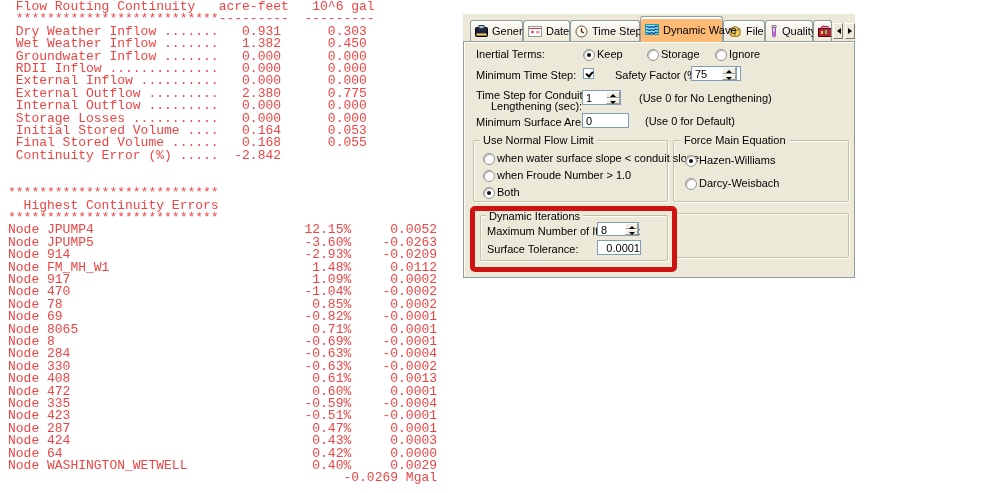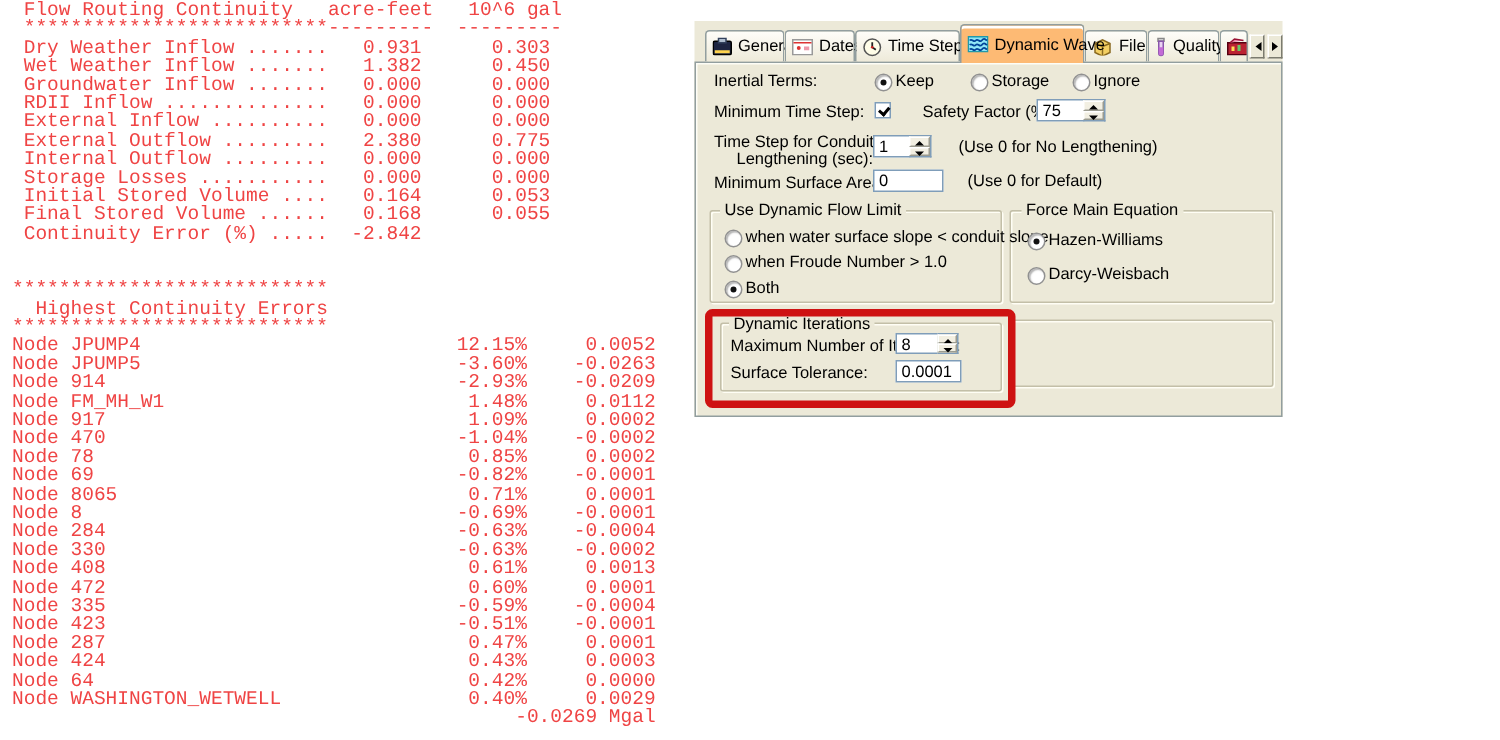--- a/index.html
+++ b/index.html
@@ -171,41 +171,41 @@
   <span class="rad on" style="left:120px;top:35px;"></span>
   <span class="lbl" style="left:134px;top:34px;">Keep</span>
   <span class="rad" style="left:184px;top:35px;"></span>
   <span class="lbl" style="left:198px;top:34px;">Storage</span>
   <span class="rad" style="left:252px;top:35px;"></span>
   <span class="lbl" style="left:266px;top:34px;">Ignore</span>
 
   <span class="lbl" style="left:13px;top:55px;">Minimum Time Step:</span>
   <span class="chk on" style="left:120px;top:54px;"></span>
   <span class="lbl" style="left:152px;top:55px;">Safety Factor (%):</span>
-  <div class="inp" style="left:228px;top:52px;width:32px;height:15px;">75</div>
+  <div class="inp" style="left:228px;top:52px;width:50px;height:15px;">75</div>
   <div class="spin" style="left:259px;top:52px;height:15px;">
       <i class="up"></i>
       <i class="dn"></i>
     </div>
 
   <span class="lbl" style="left:13px;top:75px;">Time Step for Conduit</span>
   <span class="lbl" style="left:13px;top:86px;padding-left:15px;">Lengthening (sec):</span>
   <div class="inp" style="left:119px;top:76px;width:25px;height:15px;">1</div>
   <div class="spin" style="left:143px;top:76px;height:15px;">
       <i class="up"></i>
       <i class="dn"></i>
     </div>
   <span class="lbl" style="left:176px;top:78px;">(Use 0 for No Lengthening)</span>
 
   <span class="lbl" style="left:13px;top:102px;">Minimum Surface Area:</span>
   <div class="inp" style="left:119px;top:99px;width:47px;height:15px;">0</div>
   <span class="lbl" style="left:182px;top:101px;">(Use 0 for Default)</span>
 
   <div class="grp" style="left:10px;top:126px;width:195px;height:62px;"></div>
-  <span class="gtitle" style="left:17px;top:120px;">Use Dynamic Flow Limit</span>
+  <span class="gtitle" style="left:17px;top:120px;">Use Normal Flow Limit</span>
   <span class="rad" style="left:20px;top:139px;"></span>
   <span class="lbl" style="left:34px;top:138px;">when water surface slope &lt; conduit slope</span>
   <span class="rad" style="left:20px;top:156px;"></span>
   <span class="lbl" style="left:34px;top:155px;">when Froude Number &gt; 1.0</span>
   <span class="rad on" style="left:20px;top:173px;"></span>
   <span class="lbl" style="left:34px;top:172px;">Both</span>
 
   <div class="grp" style="left:210px;top:126px;width:176px;height:62px;"></div>
   <span class="gtitle" style="left:218px;top:120px;">Force Main Equation</span>
   <span class="rad on" style="left:222px;top:141px;"></span>
@@ -215,18 +215,18 @@
 
   <div class="grp" style="left:17px;top:201px;width:188px;height:46px;"></div>
   <span class="gtitle" style="left:23px;top:196px;">Dynamic Iterations</span>
   <span class="lbl" style="left:24px;top:211px;">Maximum Number of Iterations:</span>
   <div class="inp" style="left:134px;top:208px;width:29px;height:14px;">8</div>
   <div class="spin" style="left:162px;top:208px;width:14px;height:14px;">
       <i class="up"></i>
       <i class="dn"></i>
     </div>
   <span class="lbl" style="left:24px;top:229px;">Surface Tolerance:</span>
-  <div class="inp" style="left:134px;top:226px;width:44px;height:15px;">0.0001</div>
+  <div class="inp" style="left:134px;top:226px;width:44px;height:15px;text-align:right;">0.0001</div>
 
   <div class="grp" style="left:210px;top:199px;width:176px;height:45px;"></div>
 
   <div class="hl" style="left:7px;top:192px;width:207px;height:66px;"></div>
 </div>
 
 </body></html>

